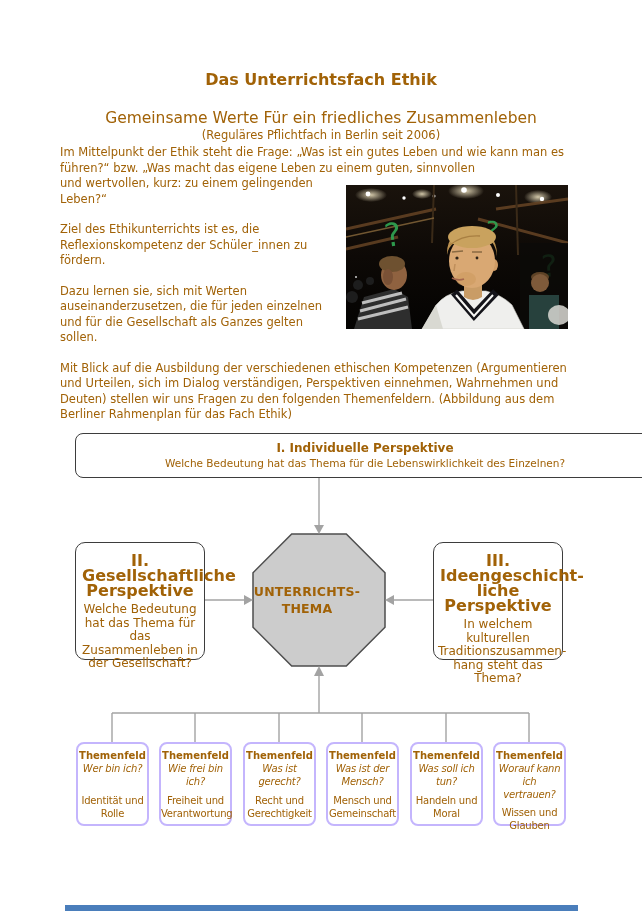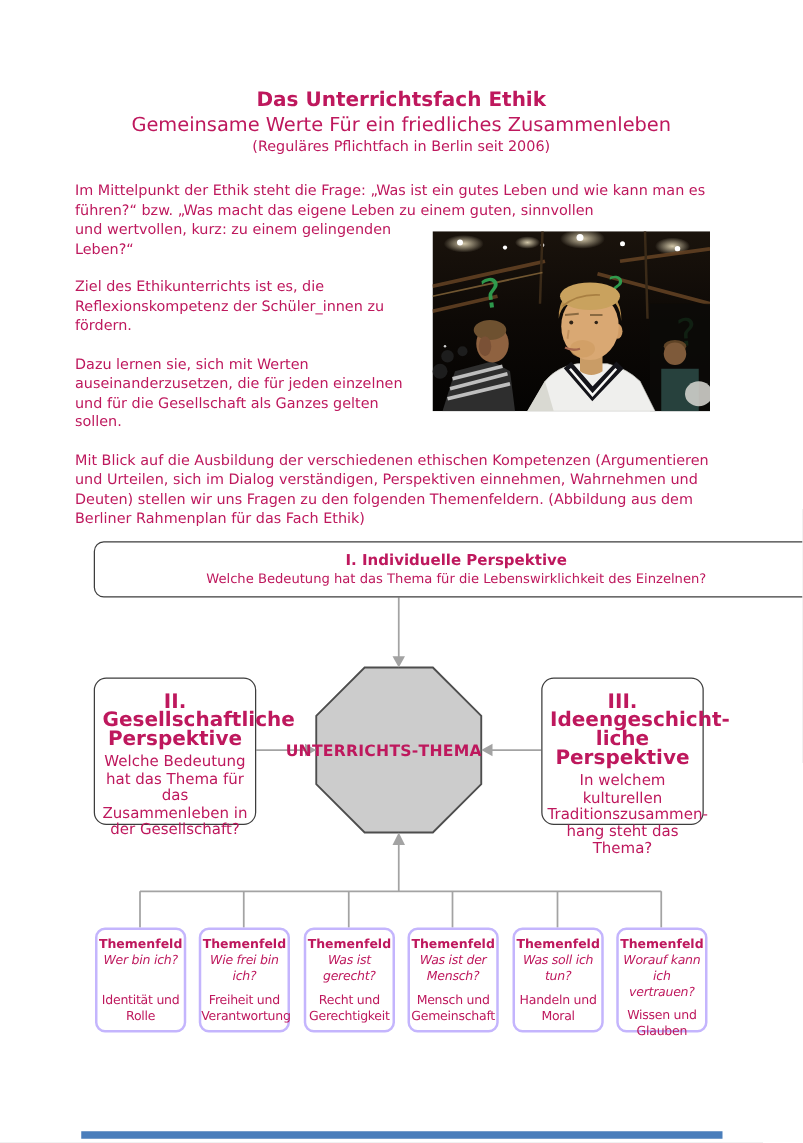--- a/index.html
+++ b/index.html
@@ -1,23 +1,23 @@
 <!DOCTYPE html>
 <html><head>
 <meta charset="utf-8">
 <style>
   html,body{margin:0;padding:0;background:#e8e8e8;}
   .page{
     position:relative;width:642px;height:914px;margin:0 auto;background:#ffffff;
-    font-family:"DejaVu Sans",sans-serif;color:#be185d;overflow:hidden;
+    font-family:"DejaVu Sans",sans-serif;color:#a16207;overflow:hidden;
   }
   
   .header{padding-top:70px;text-align:center;}
   .title{font-size:16px;font-weight:bold;line-height:19px;}
-  .subtitle{font-size:15.5px;line-height:20px;margin-top:1px;}
+  .subtitle{font-size:15.5px;line-height:20px;margin-top:19px;}
   .subnote{font-size:11.5px;line-height:15px;}
   
   .bodytext{position:absolute;left:60px;top:145px;width:520px;font-size:11.5px;line-height:15.5px;}
   .p-wide{width:520px;margin:0;}
   .narrow-col{width:272px;margin:0;}
   .narrow-col p{margin:0 0 15px 0;}
   .p4{width:520px;margin:12px 0 0 0;}
   .photo-wrap{position:absolute;left:286px;top:40px;width:222px;height:144px;}
   .photo-wrap svg{display:block;width:222px;height:144px;}
   
@@ -27,21 +27,21 @@
   .box-top{left:75px;top:3px;width:580px;height:45px;border-radius:8px;padding-top:6px;}
   .box-top .dtitle{font-size:12px;font-weight:bold;line-height:16px;}
   .box-top .dquestion{font-size:10.5px;line-height:14px;}
   .box-side{width:130px;height:118px;top:112px;border-radius:10px;padding-top:10px;}
   .box-left{left:75px;}
   .box-right{left:433px;}
   .box-side .dtitle{font-size:16px;font-weight:bold;line-height:15px;margin:0 6px;}
   .box-side .dquestion{font-size:12px;line-height:13.5px;margin:5px 4px 0 4px;}
   .octagon-label{
     position:absolute;left:253px;top:104px;width:108px;height:132px;
-    display:flex;flex-direction:row;align-items:center;justify-content:center;
+    display:flex;flex-direction:column;align-items:center;justify-content:center;
     font-size:12.5px;font-weight:bold;line-height:17px;letter-spacing:.2px;
   }
   .tf{
     position:absolute;top:312px;width:73px;height:84px;box-sizing:border-box;
     background:#fff;border:2px solid #c4b5fd;border-radius:8px;text-align:center;
   }
   .tf-head{font-weight:bold;font-size:10px;line-height:13px;padding-top:5px;}
   .tf-q{font-style:italic;font-size:10px;line-height:13px;min-height:27px;letter-spacing:-.2px;}
   .tf-topic{font-size:10px;line-height:13px;margin-top:5px;letter-spacing:-.2px;}
   

